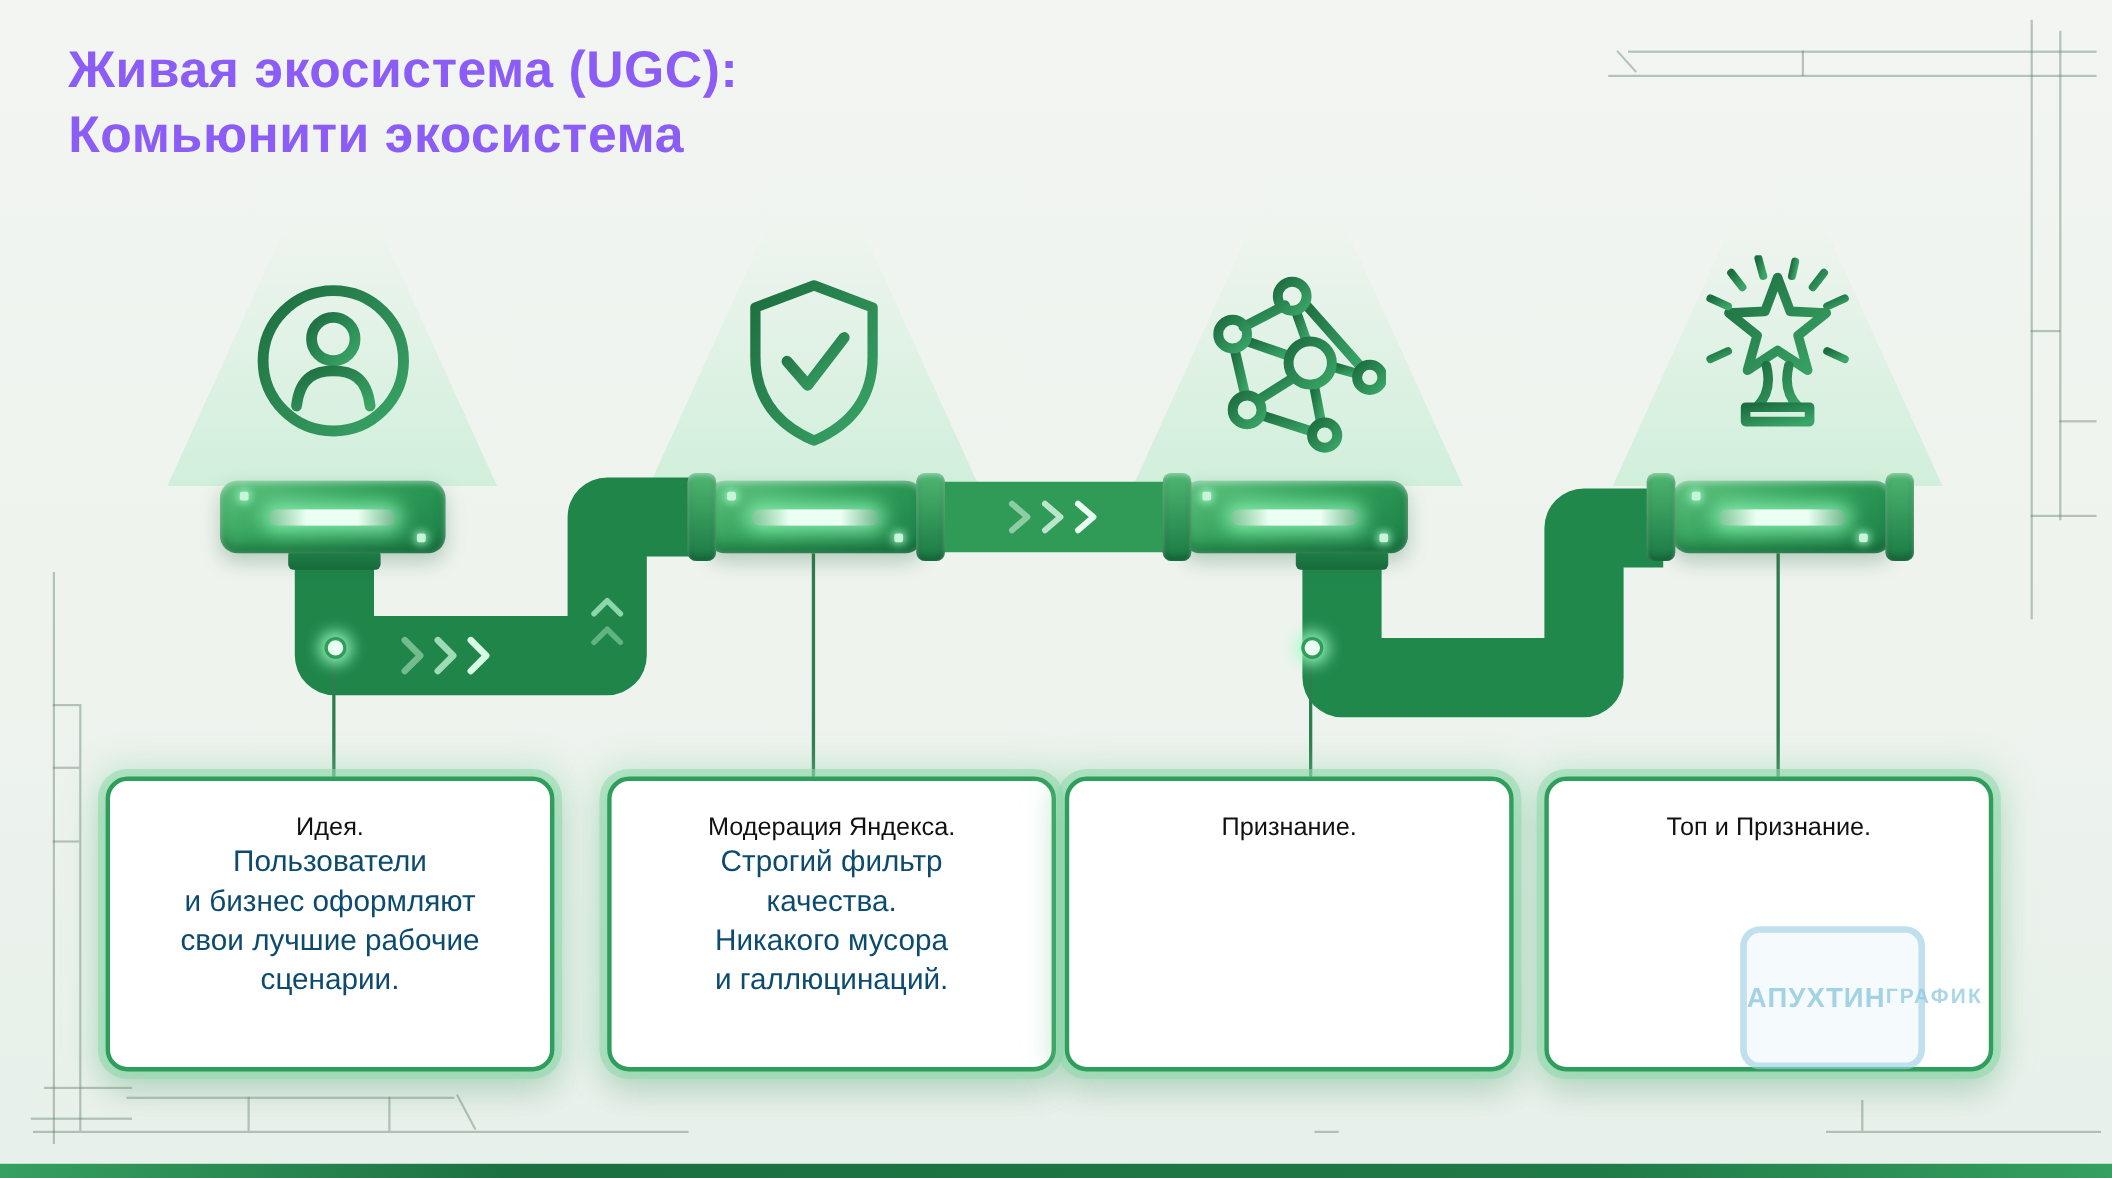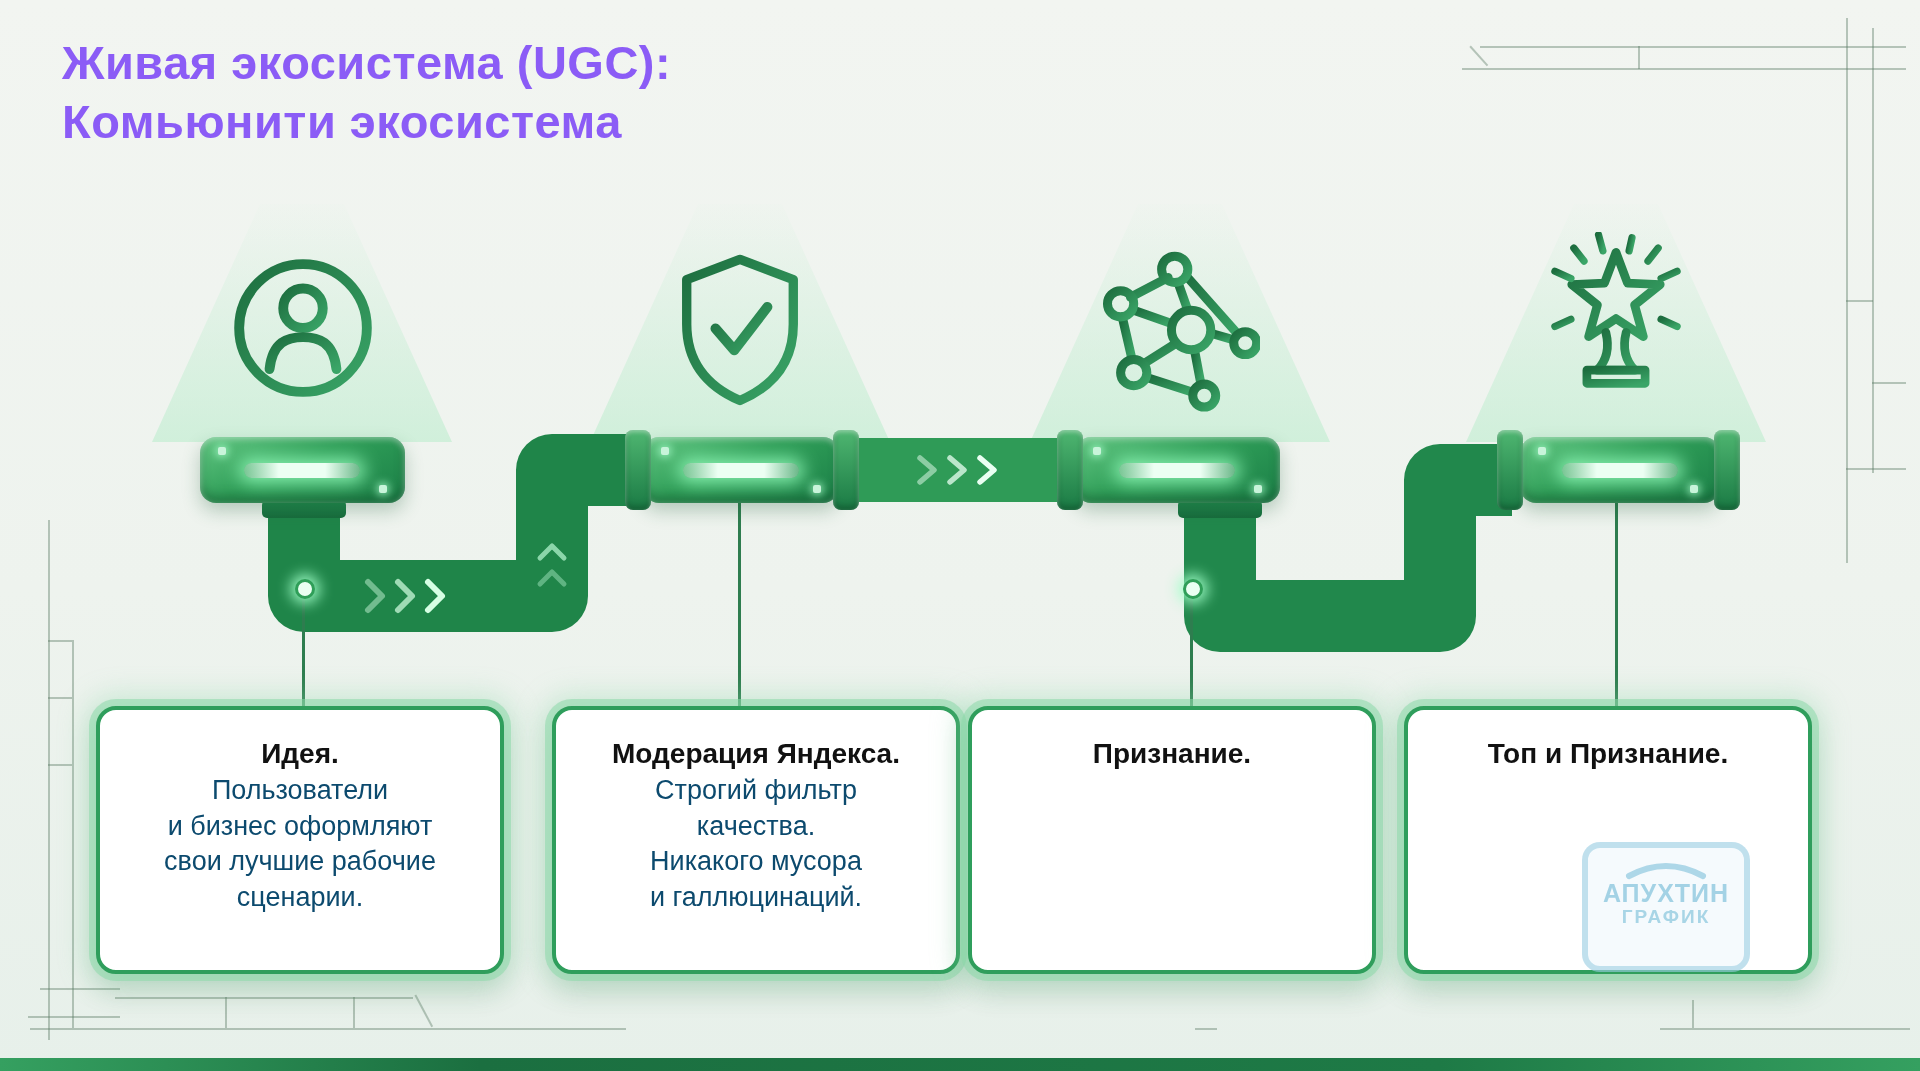--- a/index.html
+++ b/index.html
@@ -63,28 +63,28 @@
   .connector{width:3px;background:#2e7d4f;z-index:4;}
   
   .card{
     top:706px;width:408px;height:268px;z-index:10;
     background:#ffffff;border:4px solid #2f9e5c;border-radius:20px;
     box-shadow:0 0 0 7px rgba(140,216,170,0.55),
                0 0 26px 12px rgba(140,216,170,0.35),
                0 18px 28px rgba(30,90,50,0.16);
     text-align:center;box-sizing:border-box;padding-top:26px;
   }
-  .card-title{font-size:28px;font-weight:bold;color:#111;line-height:1.32;}
+  .card-title{font-size:23px;font-weight:normal;color:#111;line-height:1.32;}
   .card-body{font-size:27px;color:#0c4a6e;line-height:1.32;white-space:pre-line;}
   
   .stamp{
     left:1582px;top:842px;width:156px;height:118px;z-index:12;
     border:6px solid rgba(147,203,224,0.55);border-radius:18px;
     background:rgba(198,228,242,0.18);
-    display:flex;flex-direction:column;align-items:center;justify-content:flex-start;
+    display:flex;flex-direction:row;align-items:center;justify-content:flex-start;
   }
   .stamp svg{margin-top:6px;}
   .stamp .w1{font-size:25px;font-weight:bold;letter-spacing:1px;color:rgba(142,200,222,0.8);line-height:1.05;}
   .stamp .w2{font-size:19px;font-weight:bold;letter-spacing:2px;color:rgba(142,200,222,0.75);}
   
   .bottombar{
     left:0;bottom:0;width:1920px;height:13px;z-index:3;
     background:linear-gradient(90deg,#35a060 0%,#1b6f40 25%,#1e7a46 75%,#35a060 100%);
   }
 </style>

